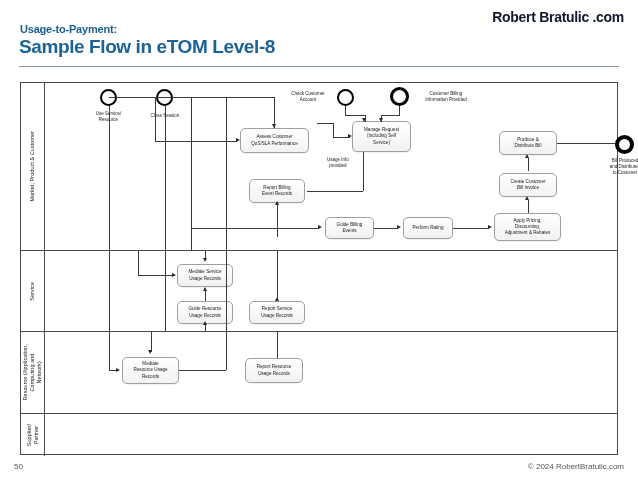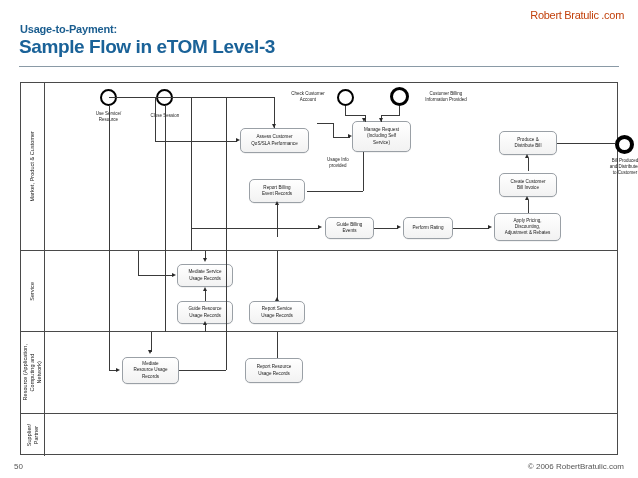--- a/index.html
+++ b/index.html
@@ -6,21 +6,21 @@
   body{
     width:638px;height:478px;background:#ffffff;overflow:hidden;
     font-family:"Liberation Sans",sans-serif;
     -webkit-font-smoothing:antialiased;
   }
   .slide{position:relative;width:638px;height:478px;}
 
   
   .brand{
     position:absolute;right:14px;top:9px;
-    font-size:11px;font-weight:normal;color:#c2410c;
+    font-size:14px;font-weight:bold;color:#0f172a;
     letter-spacing:-0.3px;
   }
   .kicker{
     position:absolute;left:20px;top:23px;
     font-size:11px;font-weight:bold;color:#1a5d8f;letter-spacing:-0.2px;
   }
   .title{
     position:absolute;left:19px;top:36px;
     font-size:19px;font-weight:bold;color:#1a6298;letter-spacing:-0.4px;
   }
@@ -86,21 +86,21 @@
   .ar-u{border-left:2.6px solid transparent;border-right:2.6px solid transparent;border-bottom:4px solid #2b2b2b;}
   .ar-r{border-top:2.6px solid transparent;border-bottom:2.6px solid transparent;border-left:4px solid #2b2b2b;}
 </style>
 </head>
 <body>
 
 <div class="slide">
 
   <div class="brand">Robert Bratulic .com</div>
   <div class="kicker">Usage-to-Payment:</div>
-  <div class="title">Sample Flow in eTOM Level-3</div>
+  <div class="title">Sample Flow in eTOM Level-8</div>
   <div class="rule"></div>
 
   <div class="pool">
 
     <div class="lane" style="top:0;height:168px;">
       <div class="lane-head">
         <span>Market, Product &amp; Customer</span>
       </div>
       <div class="lane-body">
 
@@ -273,15 +273,15 @@
       <div class="lane-head">
         <span>Supplier/
 Partner</span>
       </div>
       <div class="lane-body"></div>
     </div>
 
   </div>
 
   <div class="page-num">50</div>
-  <div class="copyright">© 2006 RobertBratulic.com</div>
+  <div class="copyright">© 2024 RobertBratulic.com</div>
 
 </div>
 
 </body></html>

